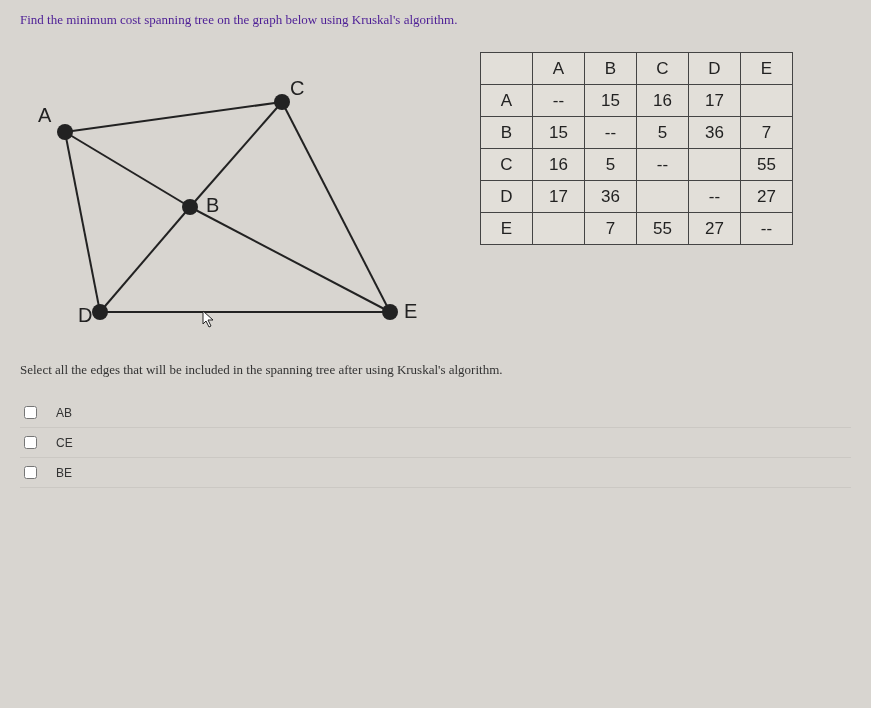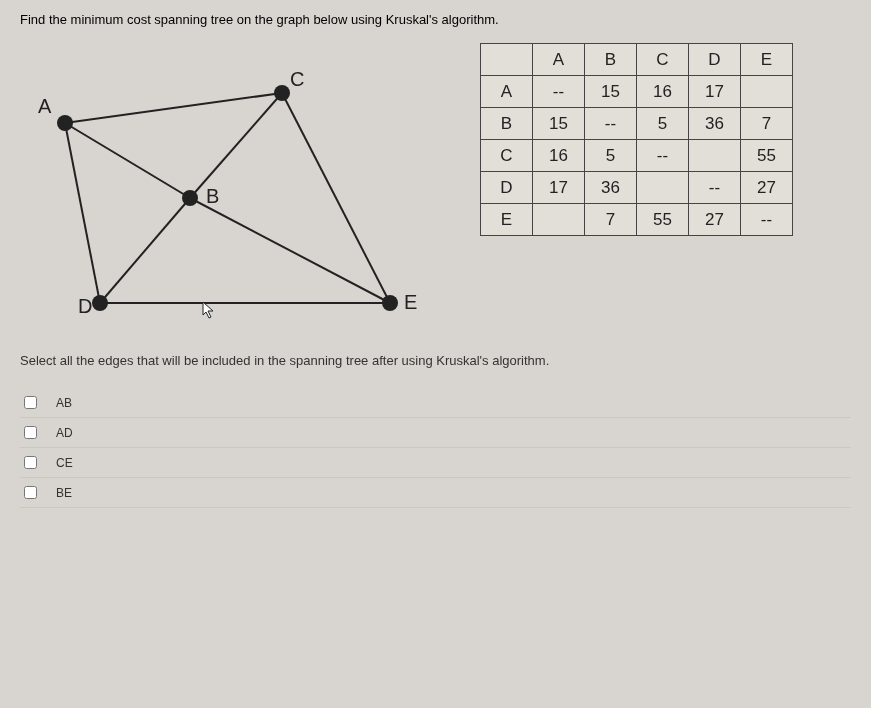--- a/index.html
+++ b/index.html
@@ -6,22 +6,23 @@
   body {
     margin: 0;
     padding: 12px 20px;
     font-family: Arial, Helvetica, sans-serif;
     background: #d8d5d0;
     color: #3a3a3a;
     width: 871px;
   }
   .question-text {
     font-size: 13px;
-    color: #000000;
-    margin-bottom: 16px;
+    color: #4c1d95;
+    margin-bottom: 24px;
+    font-family: Liberation Serif, serif;
   }
   .content-row {
     display: flex;
     align-items: flex-start;
     gap: 40px;
     margin-bottom: 30px;
   }
   .graph-area {
     position: relative;
     width: 420px;
@@ -45,20 +46,21 @@
     height: 32px;
     text-align: center;
     font-weight: 500;
     color: #222;
   }
   .adj-table th { font-weight: 500; }
   .select-text {
     font-size: 13px;
     color: #333;
     margin-bottom: 20px;
+    font-family: Liberation Serif, serif;
   }
   .options {
     display: flex;
     flex-direction: column;
     gap: 0;
   }
   .option-row {
     display: flex;
     align-items: center;
     gap: 16px;
@@ -168,23 +170,19 @@
 
 <div class="select-text">Select all the edges that will be included in the spanning tree after using Kruskal's algorithm.</div>
 
 <div class="options">
   <label class="option-row">
     <input type="checkbox" style="">
     <span>AB</span>
   </label>
   <label class="option-row">
     <input type="checkbox" style="">
-    <span>AD</span>
-  </label>
-  <label class="option-row">
-    <input type="checkbox" style="">
     <span>CE</span>
   </label>
   <label class="option-row">
     <input type="checkbox" style="">
     <span>BE</span>
   </label>
 </div>
 
 </body></html>

